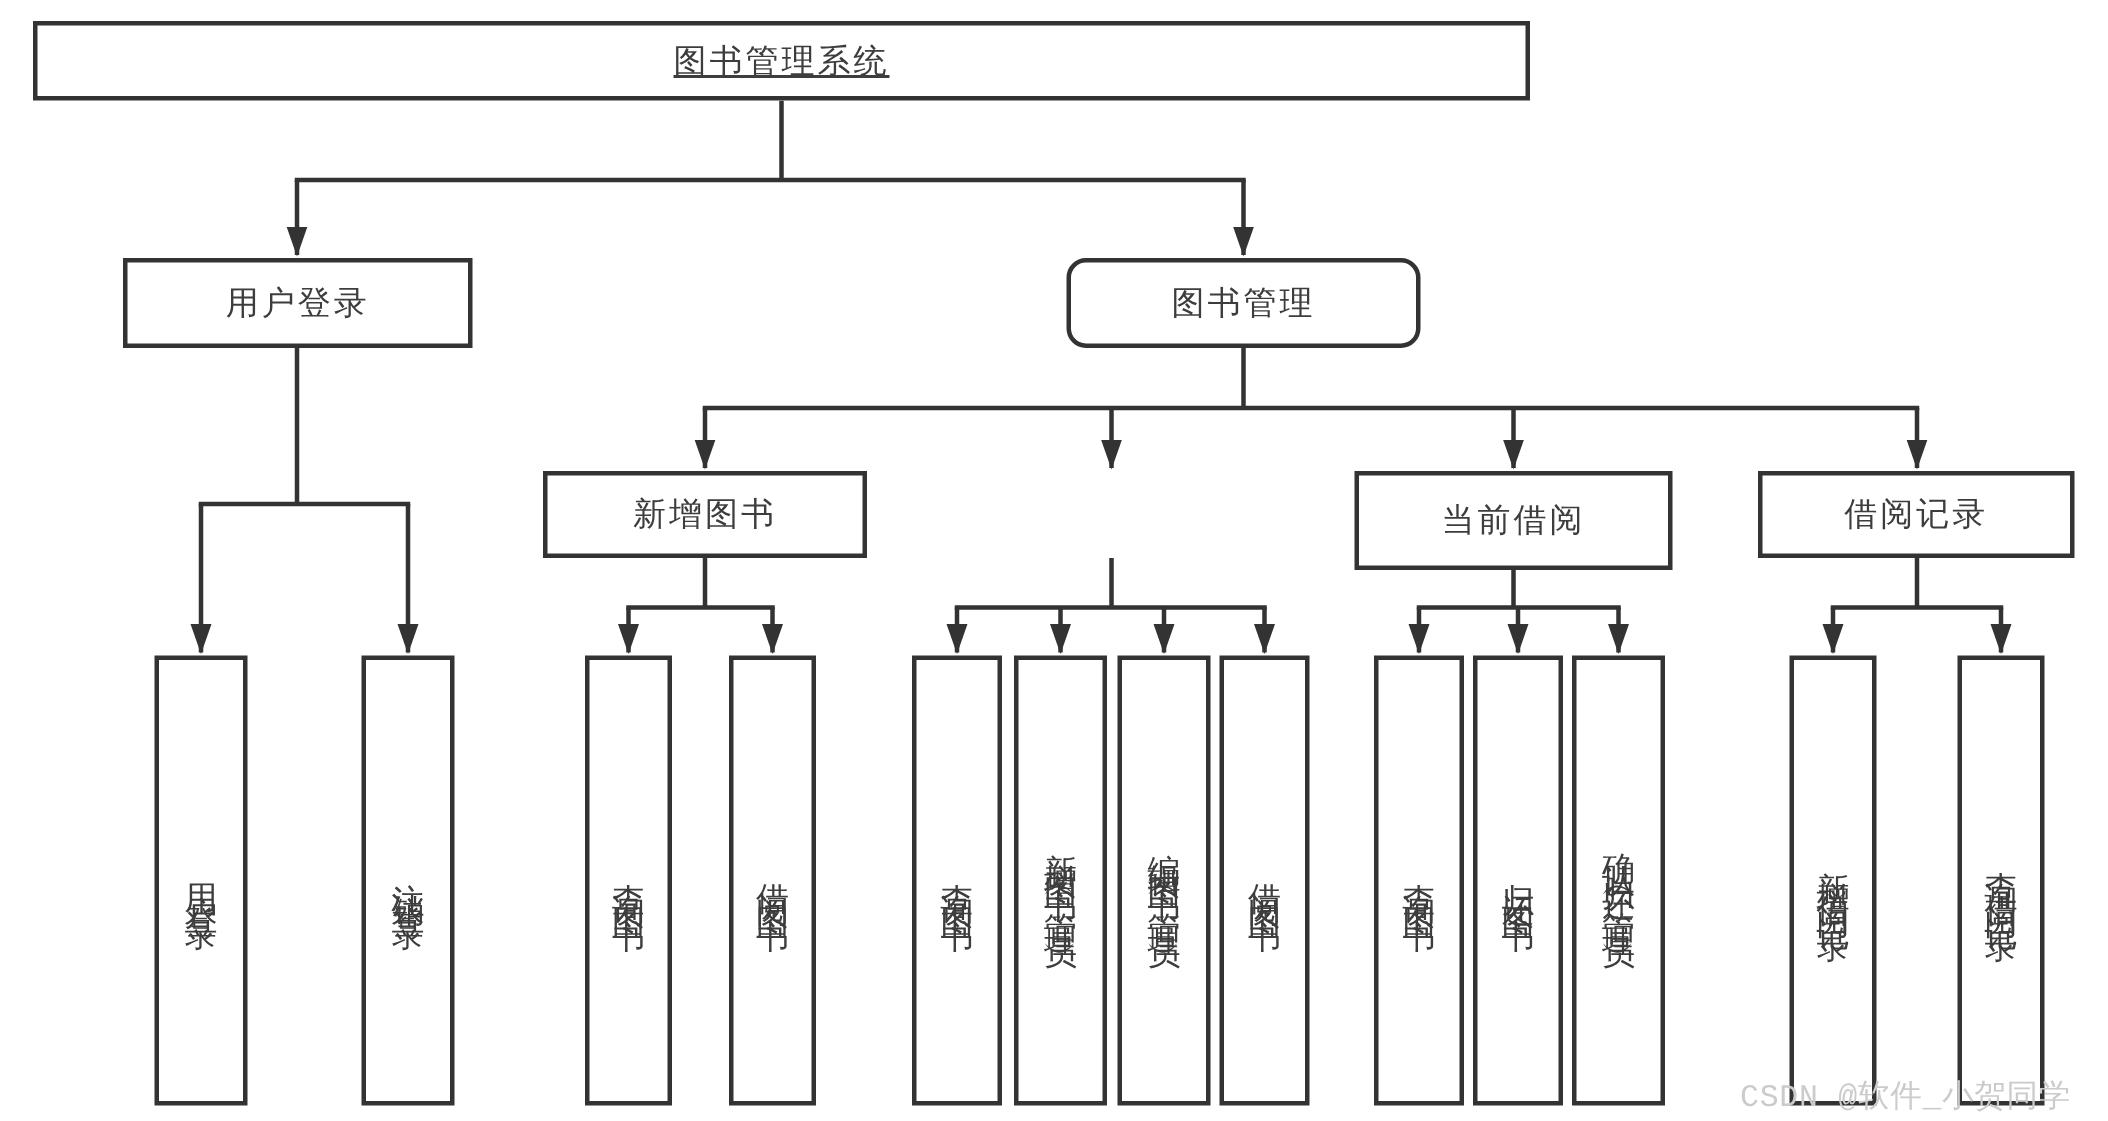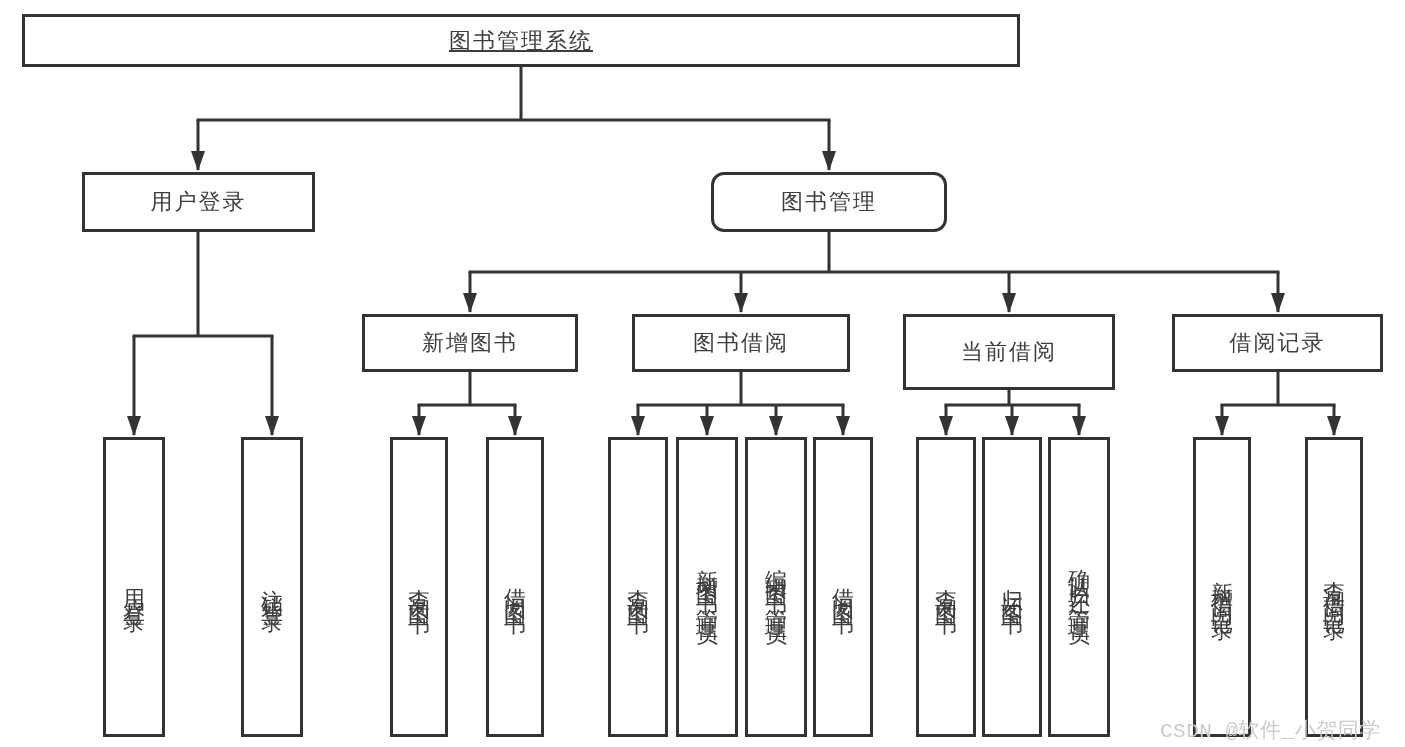--- a/index.html
+++ b/index.html
@@ -42,21 +42,21 @@
     font-size: 22px;
     letter-spacing: 8px;
     white-space: normal;
   }
   
   #n-root    { left: 22px;  top: 14px;  width: 998px; height: 53px; text-decoration: underline; }
   #n-user    { left: 82px;  top: 172px; width: 233px; height: 60px; }
   #n-mgmt    { left: 711px; top: 172px; width: 236px; height: 60px; border-radius: 13px; }
   #n-newbook { left: 362px; top: 314px; width: 216px; height: 58px; }
   #n-borrow  { left: 632px; top: 314px; width: 218px; height: 58px; }
-  #n-current { left: 903px; top: 314px; width: 212px; height: 76px; }
+  #n-current { left: 903px; top: 314px; width: 212px; height: 66px; }
   #n-record  { left: 1172px;top: 314px; width: 211px; height: 58px; }
   .leaf { top: 437px; height: 300px; }
   #l-0  { left: 103px;  width: 62px; }
   #l-1  { left: 241px;  width: 62px; }
   #l-2  { left: 390px;  width: 58px; }
   #l-3  { left: 486px;  width: 58px; }
   #l-4  { left: 608px;  width: 60px; }
   #l-5  { left: 676px;  width: 62px; }
   #l-6  { left: 745px;  width: 62px; }
   #l-7  { left: 813px;  width: 60px; }
@@ -124,21 +124,20 @@
       <path d="M1334,405 V435" marker-end="url(#arrowhead)"></path>
     </g>
   </svg>
 
   <div class="box" id="n-root">图书管理系统</div>
 
   <div class="box" id="n-user">用户登录</div>
   <div class="box" id="n-mgmt">图书管理</div>
 
   <div class="box" id="n-newbook">新增图书</div>
-  <div class="box" id="n-borrow">图书借阅</div>
   <div class="box" id="n-current">当前借阅</div>
   <div class="box" id="n-record">借阅记录</div>
 
   <div class="box vbox leaf" id="l-0">用户登录</div>
   <div class="box vbox leaf" id="l-1">注销登录</div>
   <div class="box vbox leaf" id="l-2">查询图书</div>
   <div class="box vbox leaf" id="l-3">借阅图书</div>
   <div class="box vbox leaf" id="l-4">查询图书</div>
   <div class="box vbox leaf" id="l-5">新增图书（管理员）</div>
   <div class="box vbox leaf" id="l-6">编辑图书（管理员）</div>

